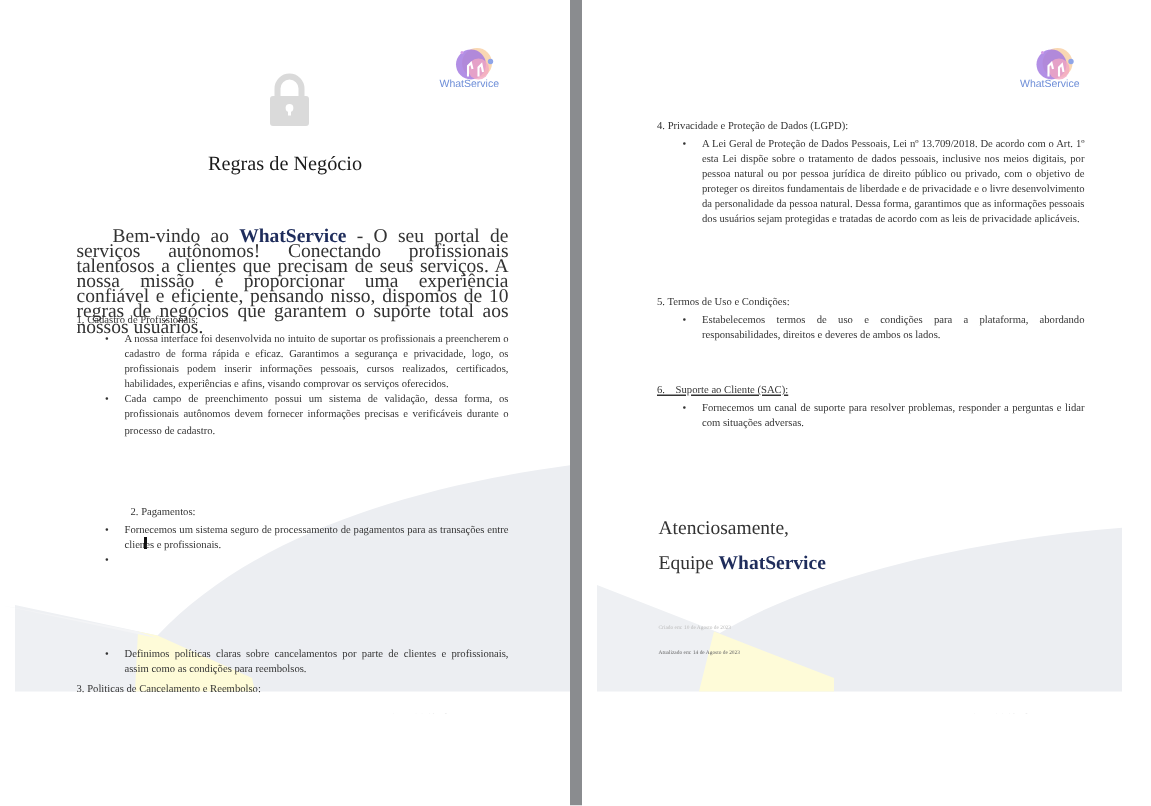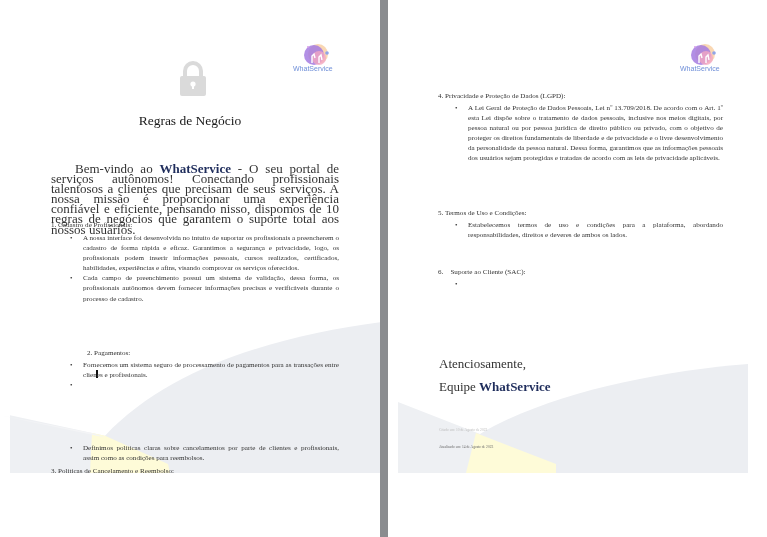--- a/index.html
+++ b/index.html
@@ -1,17 +1,17 @@
 <!DOCTYPE html>
 <html><head>
 <meta charset="utf-8">
 <style>
   html,body{margin:0;padding:0;}
   body{width:767px;height:537px;background:#ffffff;position:relative;overflow:hidden;font-family:"Liberation Serif","DejaVu Serif",serif;color:#2a2a2a;}
-  .page{position:absolute;top:12px;height:476px;background:#fff;overflow:hidden;}
+  .page{position:absolute;top:0;height:476px;background:#fff;overflow:hidden;}
   #page1{left:0;width:380px;}
   #page2{left:388px;width:379px;}
   .divider{position:absolute;left:380px;top:0;width:8px;height:537px;background:#8a8c8f;}
   .bg-shapes{position:absolute;left:0;top:0;width:100%;height:100%;z-index:0;}
   .logo{position:absolute;width:40px;height:40px;}
   .logo-text{position:absolute;font-family:"Liberation Sans","DejaVu Sans",sans-serif;font-size:7px;color:#6f8fd8;white-space:nowrap;}
   .lock{position:absolute;left:178px;top:48px;width:30px;height:38px;}
   .title{position:absolute;left:0;width:380px;top:101px;text-align:center;font-weight:normal;font-size:13.5px;color:#1a1a1a;}
   .para{position:absolute;font-size:13px;line-height:10.1px;text-align:justify;color:#333;}
   .indent{text-indent:24px;}
@@ -110,23 +110,23 @@
   <div class="sec-head" style="left:50px;top:80px;">4. Privacidade e Proteção de Dados (LGPD):</div>
   <ul class="bul" style="left:80px;top:91px;width:255px;">
     <li><span class="dot">•</span><span>A Lei Geral de Proteção de Dados Pessoais, Lei nº 13.709/2018. De acordo com o Art. 1º esta Lei dispõe sobre o tratamento de dados pessoais, inclusive nos meios digitais, por pessoa natural ou por pessoa jurídica de direito público ou privado, com o objetivo de proteger os direitos fundamentais de liberdade e de privacidade e o livre desenvolvimento da personalidade da pessoa natural. Dessa forma, garantimos que as informações pessoais dos usuários sejam protegidas e tratadas de acordo com as leis de privacidade aplicáveis.</span></li>
   </ul>
 
   <div class="sec-head" style="left:50px;top:197px;">5. Termos de Uso e Condições:</div>
   <ul class="bul" style="left:80px;top:208px;width:255px;">
     <li><span class="dot">•</span><span>Estabelecemos termos de uso e condições para a plataforma, abordando responsabilidades, direitos e deveres de ambos os lados.</span></li>
   </ul>
 
-  <div class="sec-head" style="left:50px;top:256px;white-space:pre;">6.    Suporte ao Cliente (SAC):</div>
+  <div class="sec-head" style="left:50px;top:256px;white-space:pre;text-decoration:underline;">6.    Suporte ao Cliente (SAC):</div>
   <ul class="bul" style="left:80px;top:267px;width:255px;">
-    <li><span class="dot">•</span></li>
+    <li><span class="dot">•</span><span>Fornecemos um canal de suporte para resolver problemas, responder a perguntas e lidar com situações adversas.</span></li>
   </ul>
 
   <div class="para" style="left:51px;top:347px;">Atenciosamente,</div>
   <div class="para" style="left:51px;top:370px;white-space:nowrap;">
     <span>Equipe </span><span class="brand">WhatService</span>
   </div>
 
   <div class="meta-date" style="left:51px;top:416px;">Criado em: 10 de Agosto de 2023</div>
   <div class="meta-date dark" style="left:51px;top:433px;">Atualizado em: 14 de Agosto de 2023</div>
 

